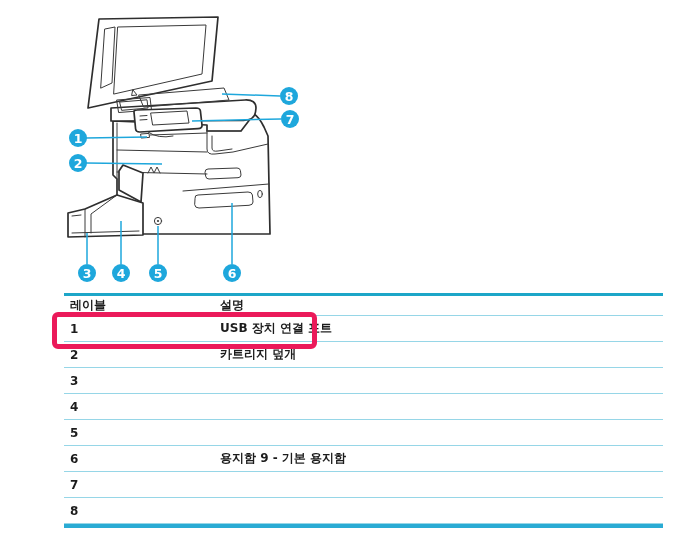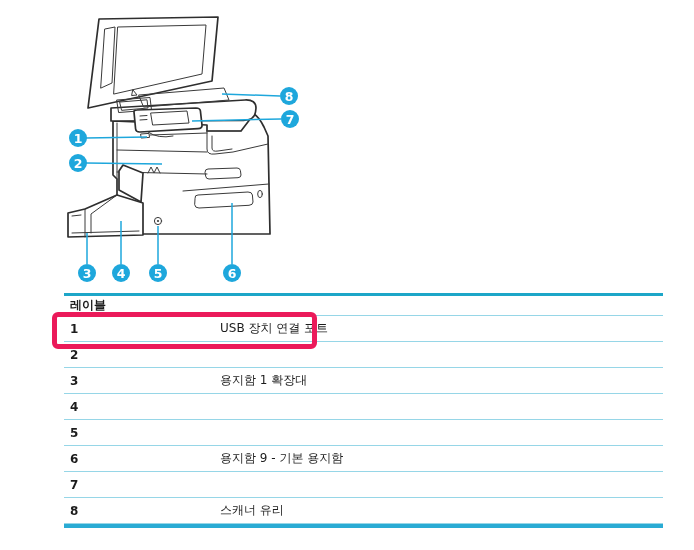--- a/index.html
+++ b/index.html
@@ -25,21 +25,21 @@
     border-top:3px solid #1da6c8;border-bottom:4px solid #2aabd4;
     font-size:12px;
   }
   .t-row{display:flex;align-items:center;height:25px;border-bottom:1px solid #96d6e7;}
   .t-row:last-of-type{border-bottom:1px solid #1187a3;}
   .t-head{display:flex;align-items:center;height:19px;font-weight:bold;border-bottom:1px solid #96d6e7;}
   .c-label{width:150px;padding-left:6px;box-sizing:border-box;font-weight:bold;}
   .t-head .c-label{font-weight:bold;}
   .c-desc{flex:1;padding-left:6px;}
   .t-row .c-label{font-weight:bold;}
-  .t-row .c-desc{font-weight:normal;}
+  .t-row .c-desc{font-weight:bold;}
   .highlight-box{
     position:absolute;left:-12px;top:16px;width:265px;height:37px;
     border:5px solid #eb1a5a;border-radius:6px;box-sizing:border-box;
     background:transparent;z-index:5;pointer-events:none;
   }
 </style>
 </head>
 <body>
 
 <svg class="diagram" viewBox="0 0 330 290">
@@ -152,45 +152,45 @@
       <circle class="badge" cx="234" cy="91" r="9"></circle>
       <text class="badge-num" x="234" y="95.5">8</text>
     </g>
   </g>
 </svg>
 
 <div class="parts-table">
 
   <div class="t-head">
     <div class="c-label">레이블</div>
+    <div class="c-desc">설명</div>
   </div>
 
   <div class="t-row">
     <div class="c-label">1</div>
     <div class="c-desc">USB 장치 연결 포트</div>
   </div>
   <div class="t-row">
     <div class="c-label">2</div>
+    <div class="c-desc">카트리지 덮개</div>
   </div>
   <div class="t-row">
     <div class="c-label">3</div>
-    <div class="c-desc">용지함 1 확장대</div>
   </div>
   <div class="t-row">
     <div class="c-label">4</div>
   </div>
   <div class="t-row">
     <div class="c-label">5</div>
   </div>
   <div class="t-row">
     <div class="c-label">6</div>
     <div class="c-desc">용지함 9 - 기본 용지함</div>
   </div>
   <div class="t-row">
     <div class="c-label">7</div>
   </div>
   <div class="t-row">
     <div class="c-label">8</div>
-    <div class="c-desc">스캐너 유리</div>
   </div>
 
   <div class="highlight-box"></div>
 </div>
 
 </body></html>

